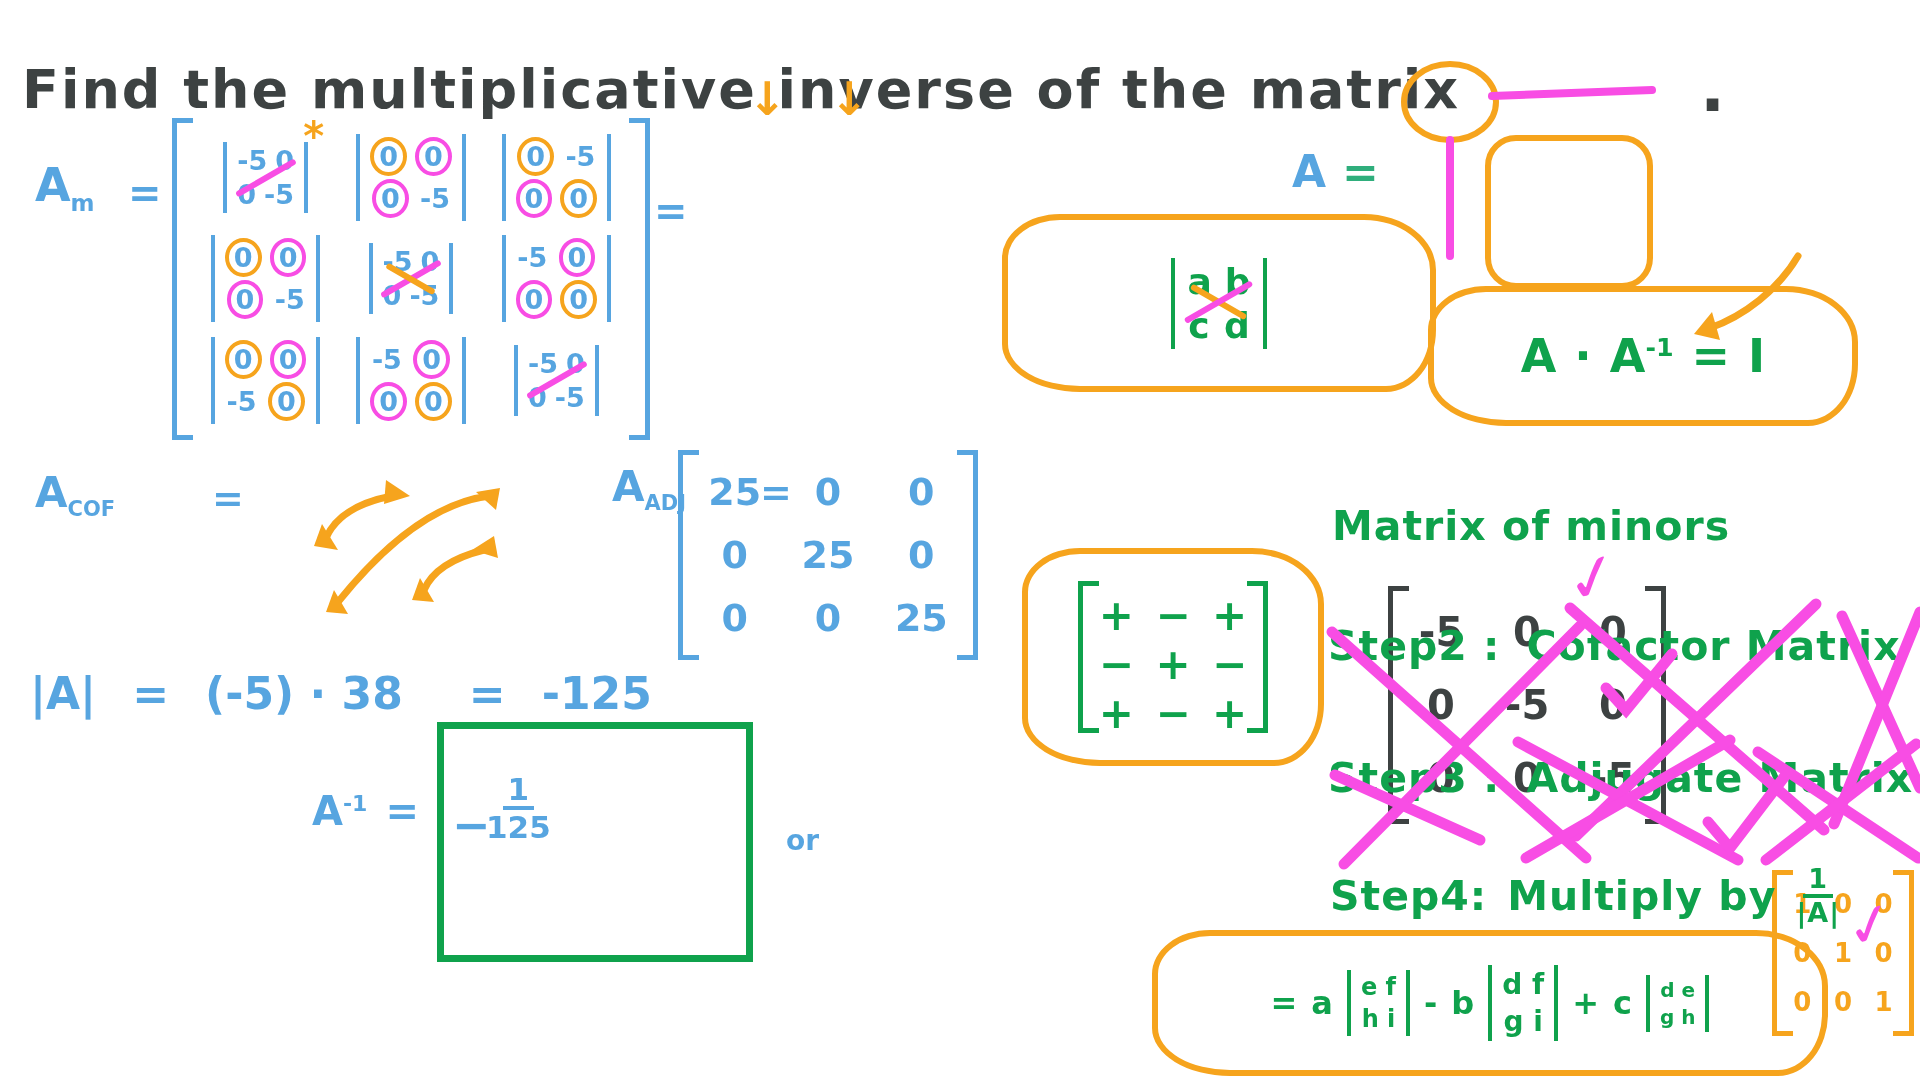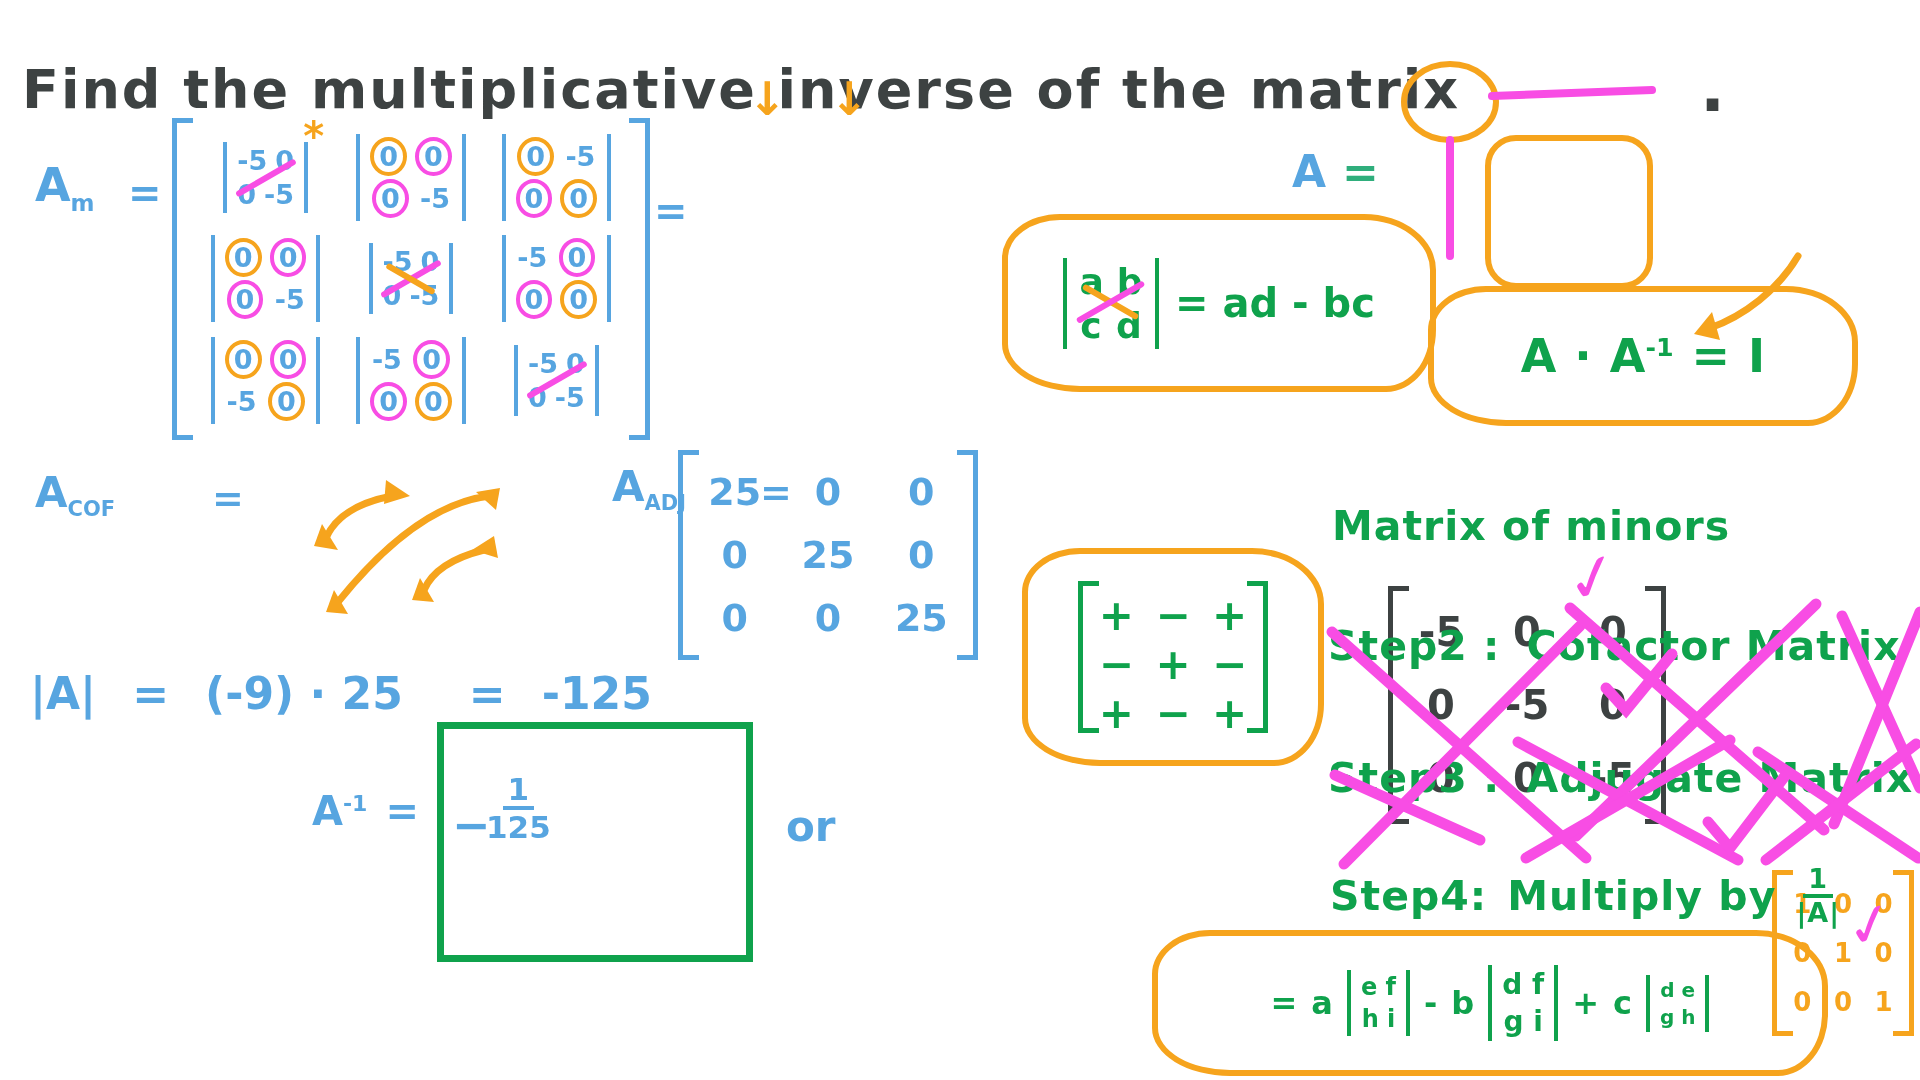--- a/index.html
+++ b/index.html
@@ -235,21 +235,20 @@
       <div class="mk mk-slash"></div>
     <div class="mrow">
           <span>a</span>
           <span>b</span>
         </div>
         <div class="mrow">
           <span>c</span>
           <span>d</span>
         </div>
       </div>
-    <div class="green" style="font-size:40px">= ad - bc</div>
   </div>
 
   <div class="cloud" style="left:1428px;top:286px;width:430px;height:140px;gap:18px;font-size:46px">
     <span class="green">A</span>
     <span class="green">·</span>
     <span class="green"><span>A</span><sup>-1</sup></span>
     <span class="green">=</span>
     <span class="green">I</span>
   </div>
 
@@ -291,37 +290,37 @@
           <span>+</span>
           <span>−</span>
           <span>+</span>
         </div>
       </div>
   </div>
 
   <div class="abs blue" style="left:30px;top:668px;font-size:44px;display:flex;gap:36px;align-items:center">
     <span>|A|</span>
     <span>=</span>
-    <span>(-9) · 25</span>
+    <span>(-5) · 38</span>
     <span style="margin-left:30px">=</span>
     <span>-125</span>
   </div>
 
   <div class="abs blue" style="left:312px;top:788px;font-size:40px;display:flex;gap:18px;align-items:center">
     <span><span>A</span><sup>-1</sup></span>
     <span>=</span>
   </div>
   <div class="gbox" style="left:437px;top:722px;width:316px;height:240px"></div>
   <div class="abs blue" style="left:452px;top:798px;font-size:46px">−</div>
   <div class="abs blue frac" style="left:486px;top:772px;font-size:31px">
     <span class="fn">1</span>
     <span>125</span>
   </div>
 
-  <div class="abs blue" style="left:786px;top:802px;font-size:42px">or</div>
+  <div class="abs blue" style="left:786px;top:824px;font-size:28px">or</div>
 
   <div class="abs steprow" style="left:1332px;top:502px">
     <span>Matrix of minors</span>
   </div>
   <span class="abs check" style="left:1566px;top:546px;font-size:64px">✓</span>
 
   <div class="abs steprow" style="left:1328px;top:622px">
     <span>Step2 :</span>
     <span>Cofactor Matrix</span>
   </div>

